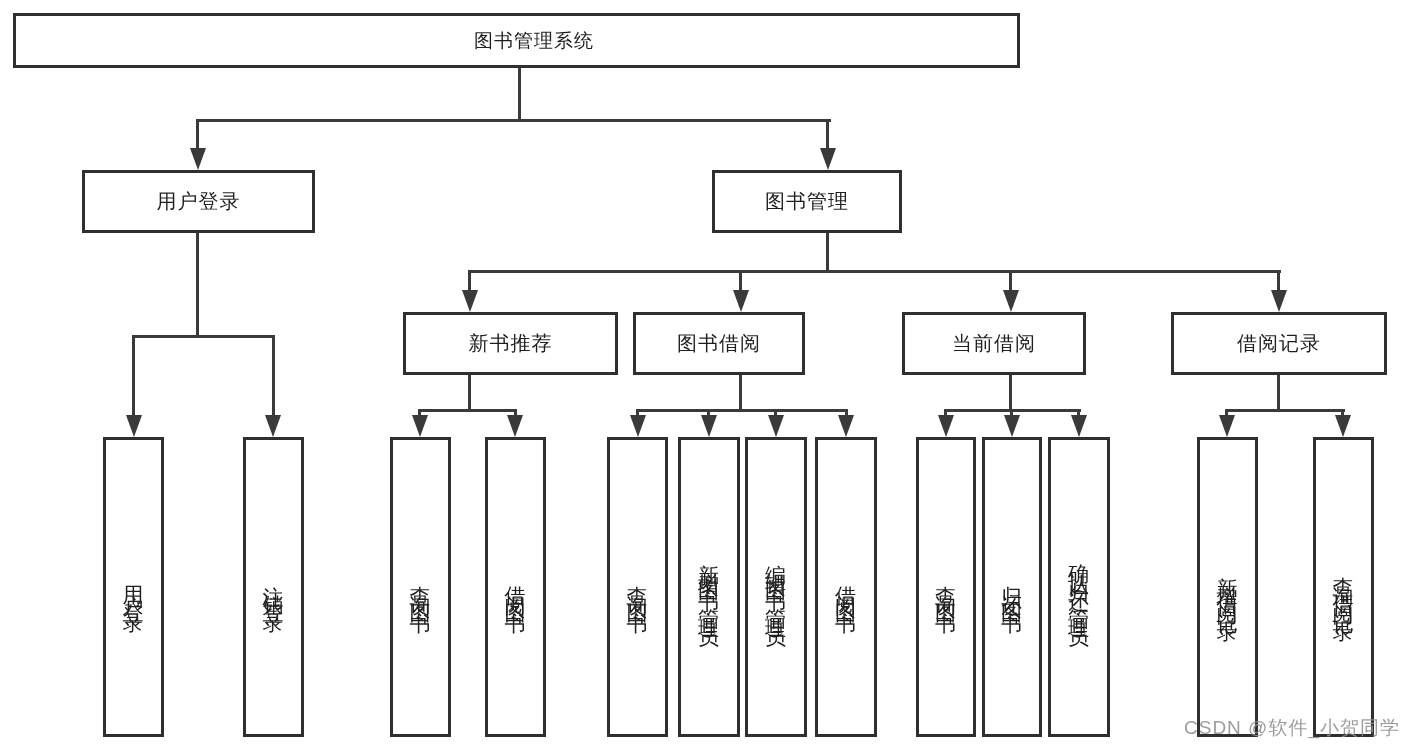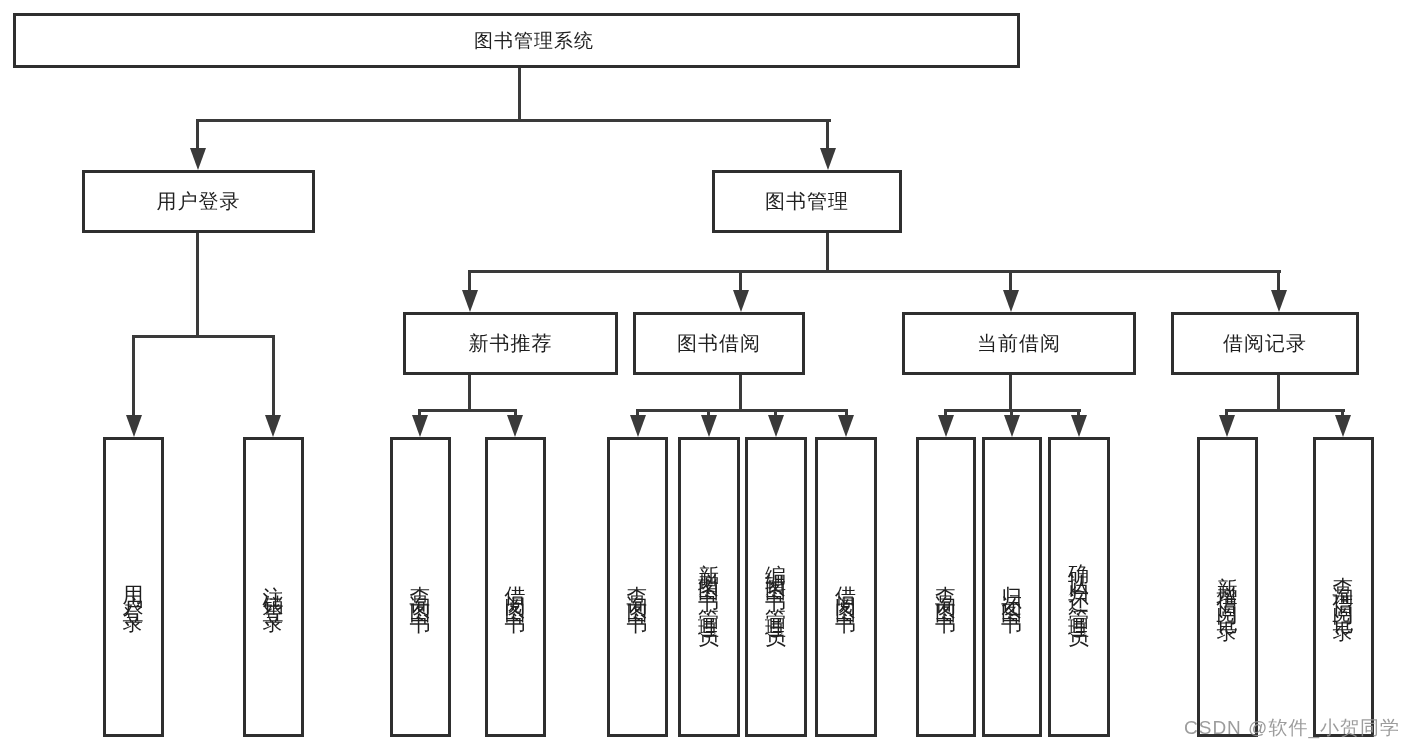--- a/index.html
+++ b/index.html
@@ -81,24 +81,24 @@
   <div class="ah" style="left:1003px; top:290px;"></div>
   <div class="vline" style="left:1277px; top:270px; height:24px;"></div>
   <div class="ah" style="left:1271px; top:290px;"></div>
 
   <div class="h-box" style="left:363px; top:312px; width:215px; height:63px;margin-left:40px;">
     <span>新书推荐</span>
   </div>
   <div class="h-box" style="left:633px; top:312px; width:172px; height:63px;">
     <span>图书借阅</span>
   </div>
-  <div class="h-box" style="left:902px; top:312px; width:234px; height:63px;">
+  <div class="h-box" style="left:902px; top:312px; width:184px; height:63px;">
     <span>当前借阅</span>
   </div>
-  <div class="h-box" style="left:1171px; top:312px; width:188px; height:63px;">
+  <div class="h-box" style="left:1171px; top:312px; width:216px; height:63px;">
     <span>借阅记录</span>
   </div>
 
   <div class="vline" style="left:468px; top:375px; height:37px;"></div>
   <div class="hline" style="left:418px; top:409px; width:99px;"></div>
   <div class="vline" style="left:418px; top:409px; height:10px;"></div>
   <div class="ah" style="left:412px; top:415px;"></div>
   <div class="vline" style="left:514px; top:409px; height:10px;"></div>
   <div class="ah" style="left:507px; top:415px;"></div>
 

